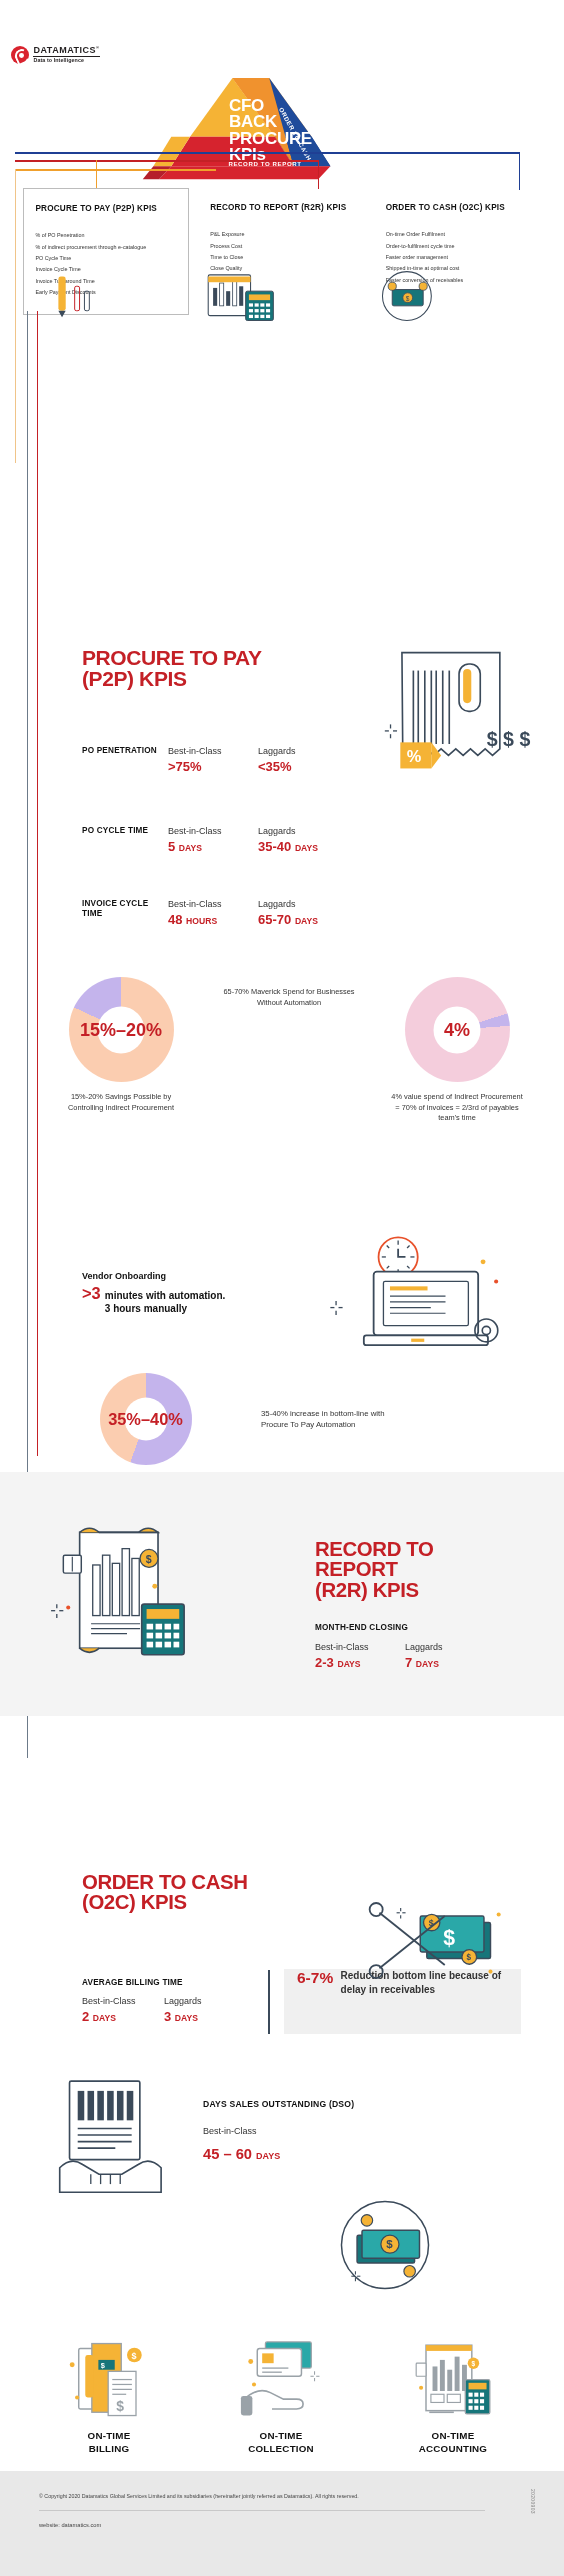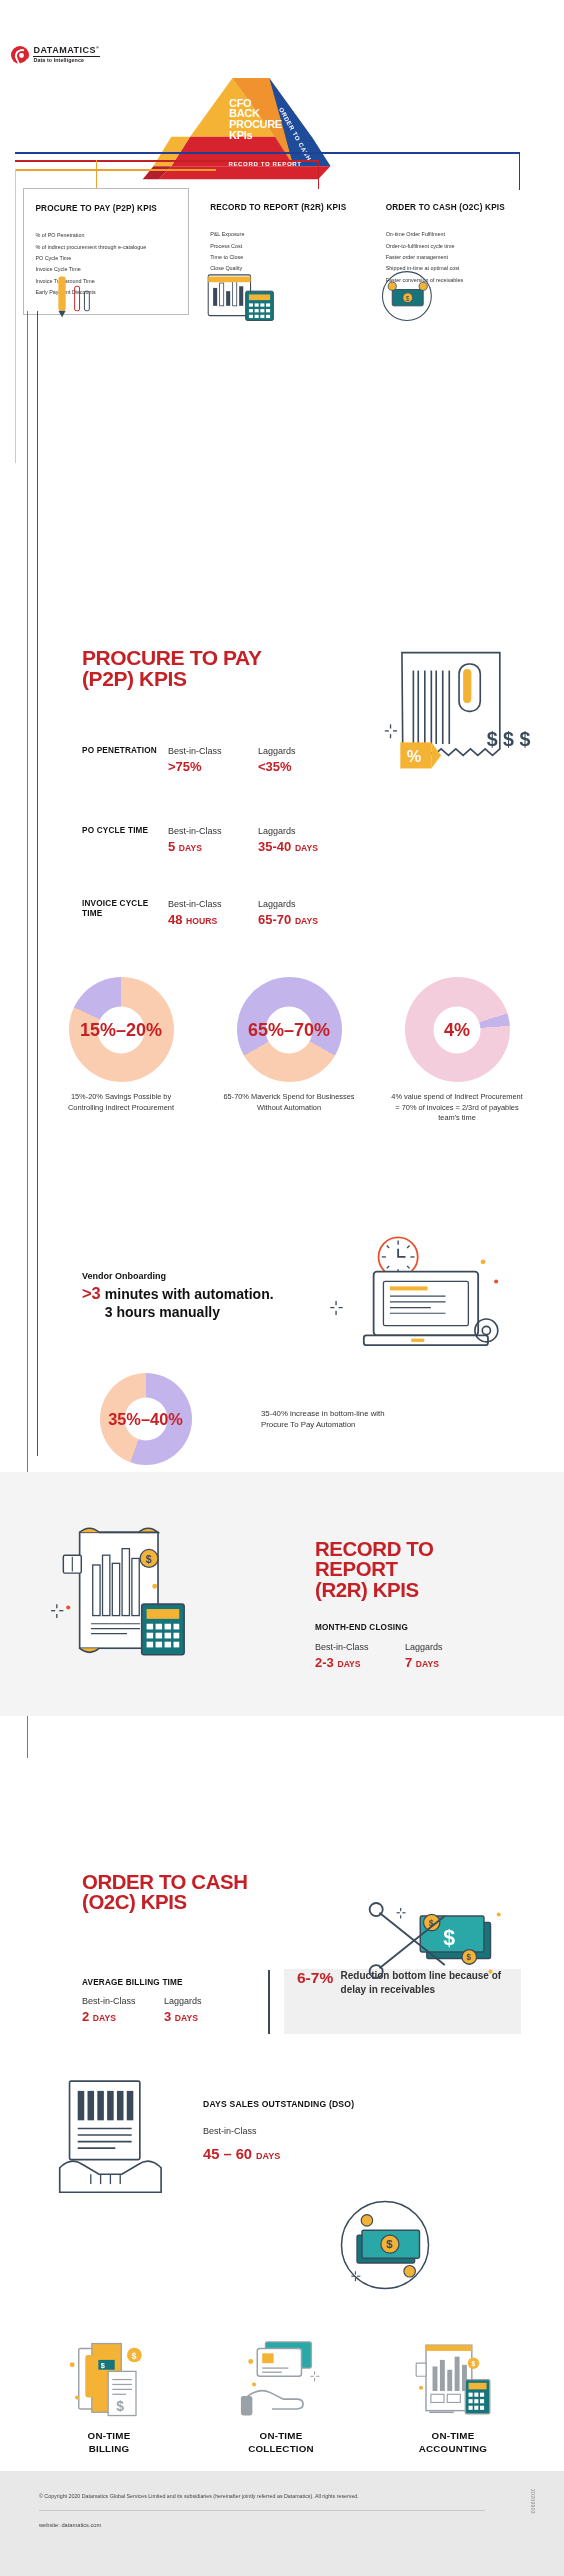--- a/index.html
+++ b/index.html
@@ -23,21 +23,21 @@
   .logo-mark::after{content:"";position:absolute;left:7.4px;top:7.4px;width:4.9px;height:4.9px;background:#fff;border-radius:50%;}
   .logo-txt{ line-height:1; }
   .logo-name{ font-size:9px; font-weight:bold; letter-spacing:0.5px; color:#231f20; border-bottom:0.8px solid #231f20; padding-bottom:0.8px;}
   .logo-name sup{ font-size:4.1px; vertical-align:super;}
   .logo-tag{ font-size:5.3px; font-weight:bold; color:#231f20; margin-top:1.2px; letter-spacing:0.1px;}
 
   
   .pyr-wrap { position:absolute; left:110px; top:78px; width:245px; height:102px; }
   .pyr-svg{ display:block; }
   .pyr-title{ position:absolute; left:119px; top:19.6px; width:70px; text-align:left;
-    font-size:11px; font-weight:bold; color:#fff; line-height:0.97; letter-spacing:-0.3px;}
+    font-size:17px; font-weight:bold; color:#fff; line-height:0.97; letter-spacing:-0.3px;}
   .pyr-rtr{ position:absolute; left:98px; top:82px; width:114px; text-align:center;
     font-size:6.1px; font-weight:bold; color:#fff; letter-spacing:0.6px;}
   .pyr-side-l{ position:absolute; left:19.6px; top:39px; font-size:6.1px; font-weight:bold; color:#fff;
     letter-spacing:0.7px; transform:rotate(-61deg); transform-origin:left top; white-space:nowrap;}
   .pyr-side-r{ position:absolute; left:174px; top:28px; font-size:6.1px; font-weight:bold; color:#fff;
     letter-spacing:0.7px; transform:rotate(61deg); transform-origin:left top; white-space:nowrap;}
 
   
   .conn { position:absolute; }
   .conn.l-orange { left:14.7px; top:169px; width:201px; height:1.6px; background:#f0a02d; }
@@ -83,21 +83,21 @@
     width:47px; height:47px; background:#fff; border-radius:50%; }
   .donut-val{ position:absolute; left:50%; top:50%; transform:translate(-50%,-50%); z-index:3;
     font-size:18px; font-weight:bold; color:#c42026; white-space:nowrap;}
   .donut-cap{ margin-top:9.8px; font-size:7.4px; color:#333; line-height:1.45; padding:0 18px;}
 
   
   .vo{ position:absolute; left:82px; top:1271px; width:245px; }
   .vo-h{ font-size:9px; font-weight:bold; color:#111;}
   .vo-line{ display:flex; align-items:baseline; margin-top:2.5px;}
   .vo-big{ font-size:16.4px; font-weight:bold; color:#c42026; margin-right:4.1px;}
-  .vo-txt{ font-size:14px; font-weight:bold; color:#111; line-height:1.3;}
+  .vo-txt{ font-size:10px; font-weight:bold; color:#111; line-height:1.3;}
 
   .vo-ill{ position:absolute; left:323px; top:1234px; width:196px; height:139px;}
 
   .bl{ position:absolute; left:49px; top:1373px; width:343px; display:flex; align-items:center; gap:19px;}
   .bl .donut{ width:92px; height:92px; }
   .bl .donut::after{ width:43px; height:43px;}
   .bl .donut-val{ font-size:16.4px;}
   .bl-cap{ font-size:7.8px; color:#333; line-height:1.45; width:131px;}
 
   
@@ -335,23 +335,20 @@
   </div>
 
   <div class="donuts">
     <div class="donut-cell">
       <div class="donut" style="background: conic-gradient(#fbcdb0 0deg 295deg, #c4b4ec 295deg 360deg);">
         <div class="donut-val">15%–20%</div>
       </div>
       <div class="donut-cap">15%-20% Savings Possible by Controlling Indirect Procurement</div>
     </div>
     <div class="donut-cell">
-      <div class="donut" style="background: conic-gradient(#c4b4ec 0deg 120deg, #fbcdb0 120deg 240deg, #c4b4ec 240deg 360deg);">
-        <div class="donut-val">65%–70%</div>
-      </div>
       <div class="donut-cap">65-70% Maverick Spend for Businesses Without Automation</div>
     </div>
     <div class="donut-cell">
       <div class="donut" style="background: conic-gradient(#f4cddc 0deg 72deg, #c4b4ec 72deg 86deg, #f4cddc 86deg 360deg);">
         <div class="donut-val">4%</div>
       </div>
       <div class="donut-cap">4% value spend of Indirect Procurement = 70% of invoices = 2/3rd of payables team's time</div>
     </div>
   </div>
 

